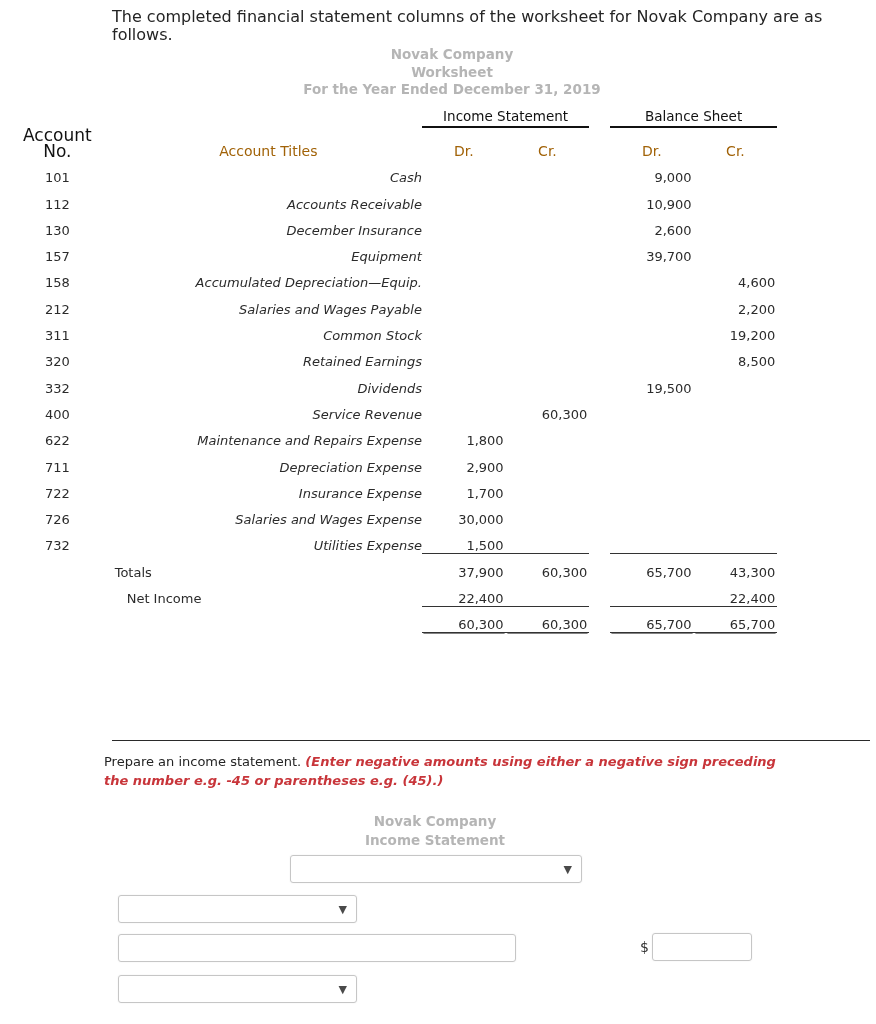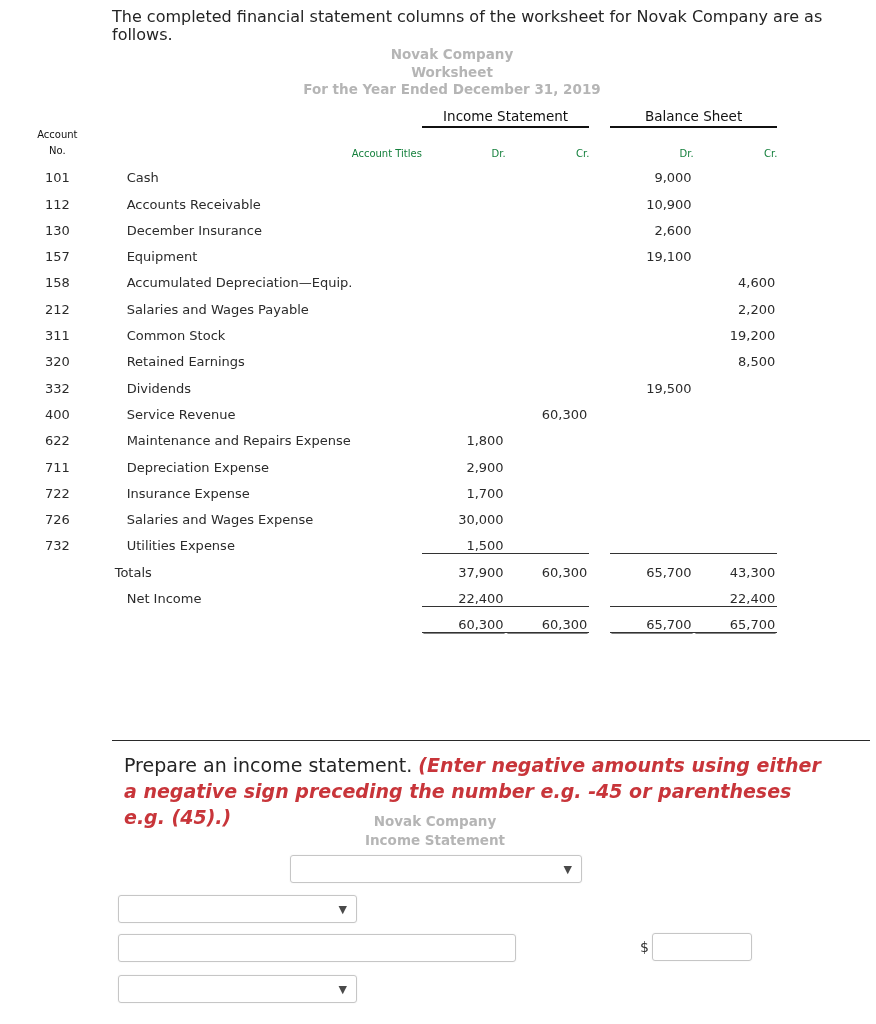--- a/index.html
+++ b/index.html
@@ -68,67 +68,67 @@
     font-weight: bold;
     font-size: 13.5px;
     color: #111;
     line-height: 16px;
     padding-bottom: 2px !important;
     vertical-align: bottom;
   }
   .grp-rule { border-bottom: 2px solid #111; }
 
   .sub-head {
-    text-align: right;
-    font-weight: bold;
-    font-size: 10px;
-    color: #15803d;
+    text-align: center;
+    font-weight: bold;
+    font-size: 14px;
+    color: #a16207;
     height: 30px;
     vertical-align: middle;
   }
   .hdr-acct {
     text-align: center;
     font-weight: bold;
-    font-size: 10px;
+    font-size: 17px;
     color: #111;
     line-height: 16px;
     vertical-align: middle;
   }
 
   .ws tbody tr { height: 26.3px; }
   .ws tbody td { font-size: 13px; color: #2b2b2b; }
 
   .cell-num { text-align: right; padding-right: 2px !important; }
   .cell-acctno { text-align: center; }
-  .cell-title  { text-align: left; padding-left: 12px !important; }
+  .cell-title  { text-align: right; padding-left: 12px !important; font-style: italic; }
 
   .rule-top    { border-top: 1.6px solid #333; }
   .rule-dbl    { border-bottom: 1.6px solid #333; box-shadow: 0 3px 0 -1.4px #333; }
 
   .lbl-totals   { text-align: left; }
   .lbl-netinc   { text-align: left; padding-left: 12px !important; }
 
   
   .divider {
     position: absolute;
     left: 112px;
     top: 740px;
     width: 758px;
     height: 0;
     border-top: 1.6px solid #2a2a2a;
   }
 
   
   .prepare {
     position: absolute;
-    left: 124px;
+    left: 104px;
     top: 752px;
     width: 700px;
-    font-size: 19px;
-    line-height: 26px;
+    font-size: 13px;
+    line-height: 19px;
     color: #242424;
   }
   .prepare .em {
     color: #c8353a;
     font-weight: bold;
     font-style: italic;
   }
 
   
   .ans-heading {
@@ -263,21 +263,21 @@
           <td class="cell-num">2,600</td>
           <td class="cell-num"></td>
           <td></td>
         </tr>
         <tr>
           <td class="cell-acctno">157</td>
           <td class="cell-title">Equipment</td>
           <td class="cell-num"></td>
           <td class="cell-num"></td>
           <td></td>
-          <td class="cell-num">19,100</td>
+          <td class="cell-num">39,700</td>
           <td class="cell-num"></td>
           <td></td>
         </tr>
         <tr>
           <td class="cell-acctno">158</td>
           <td class="cell-title">Accumulated Depreciation—Equip.</td>
           <td class="cell-num"></td>
           <td class="cell-num"></td>
           <td></td>
           <td class="cell-num"></td>

